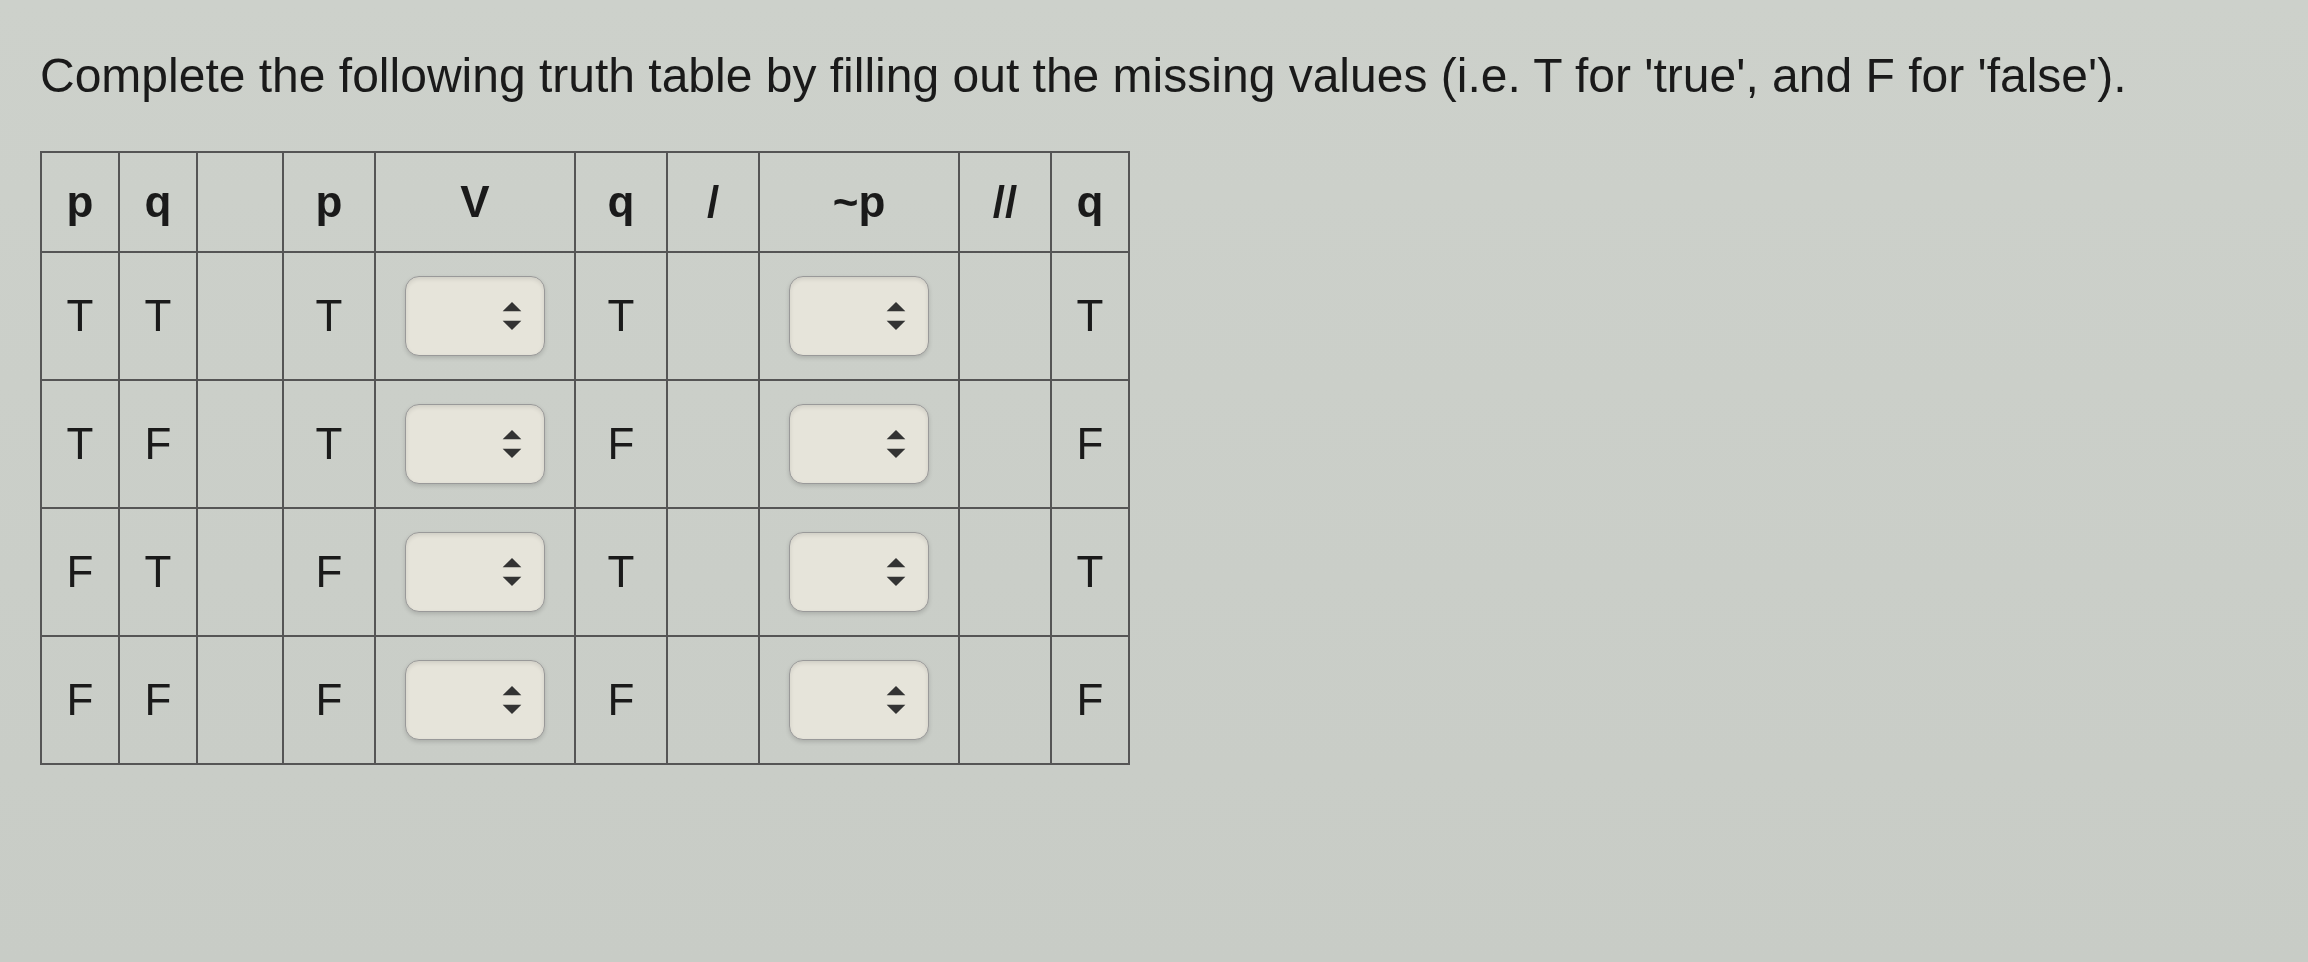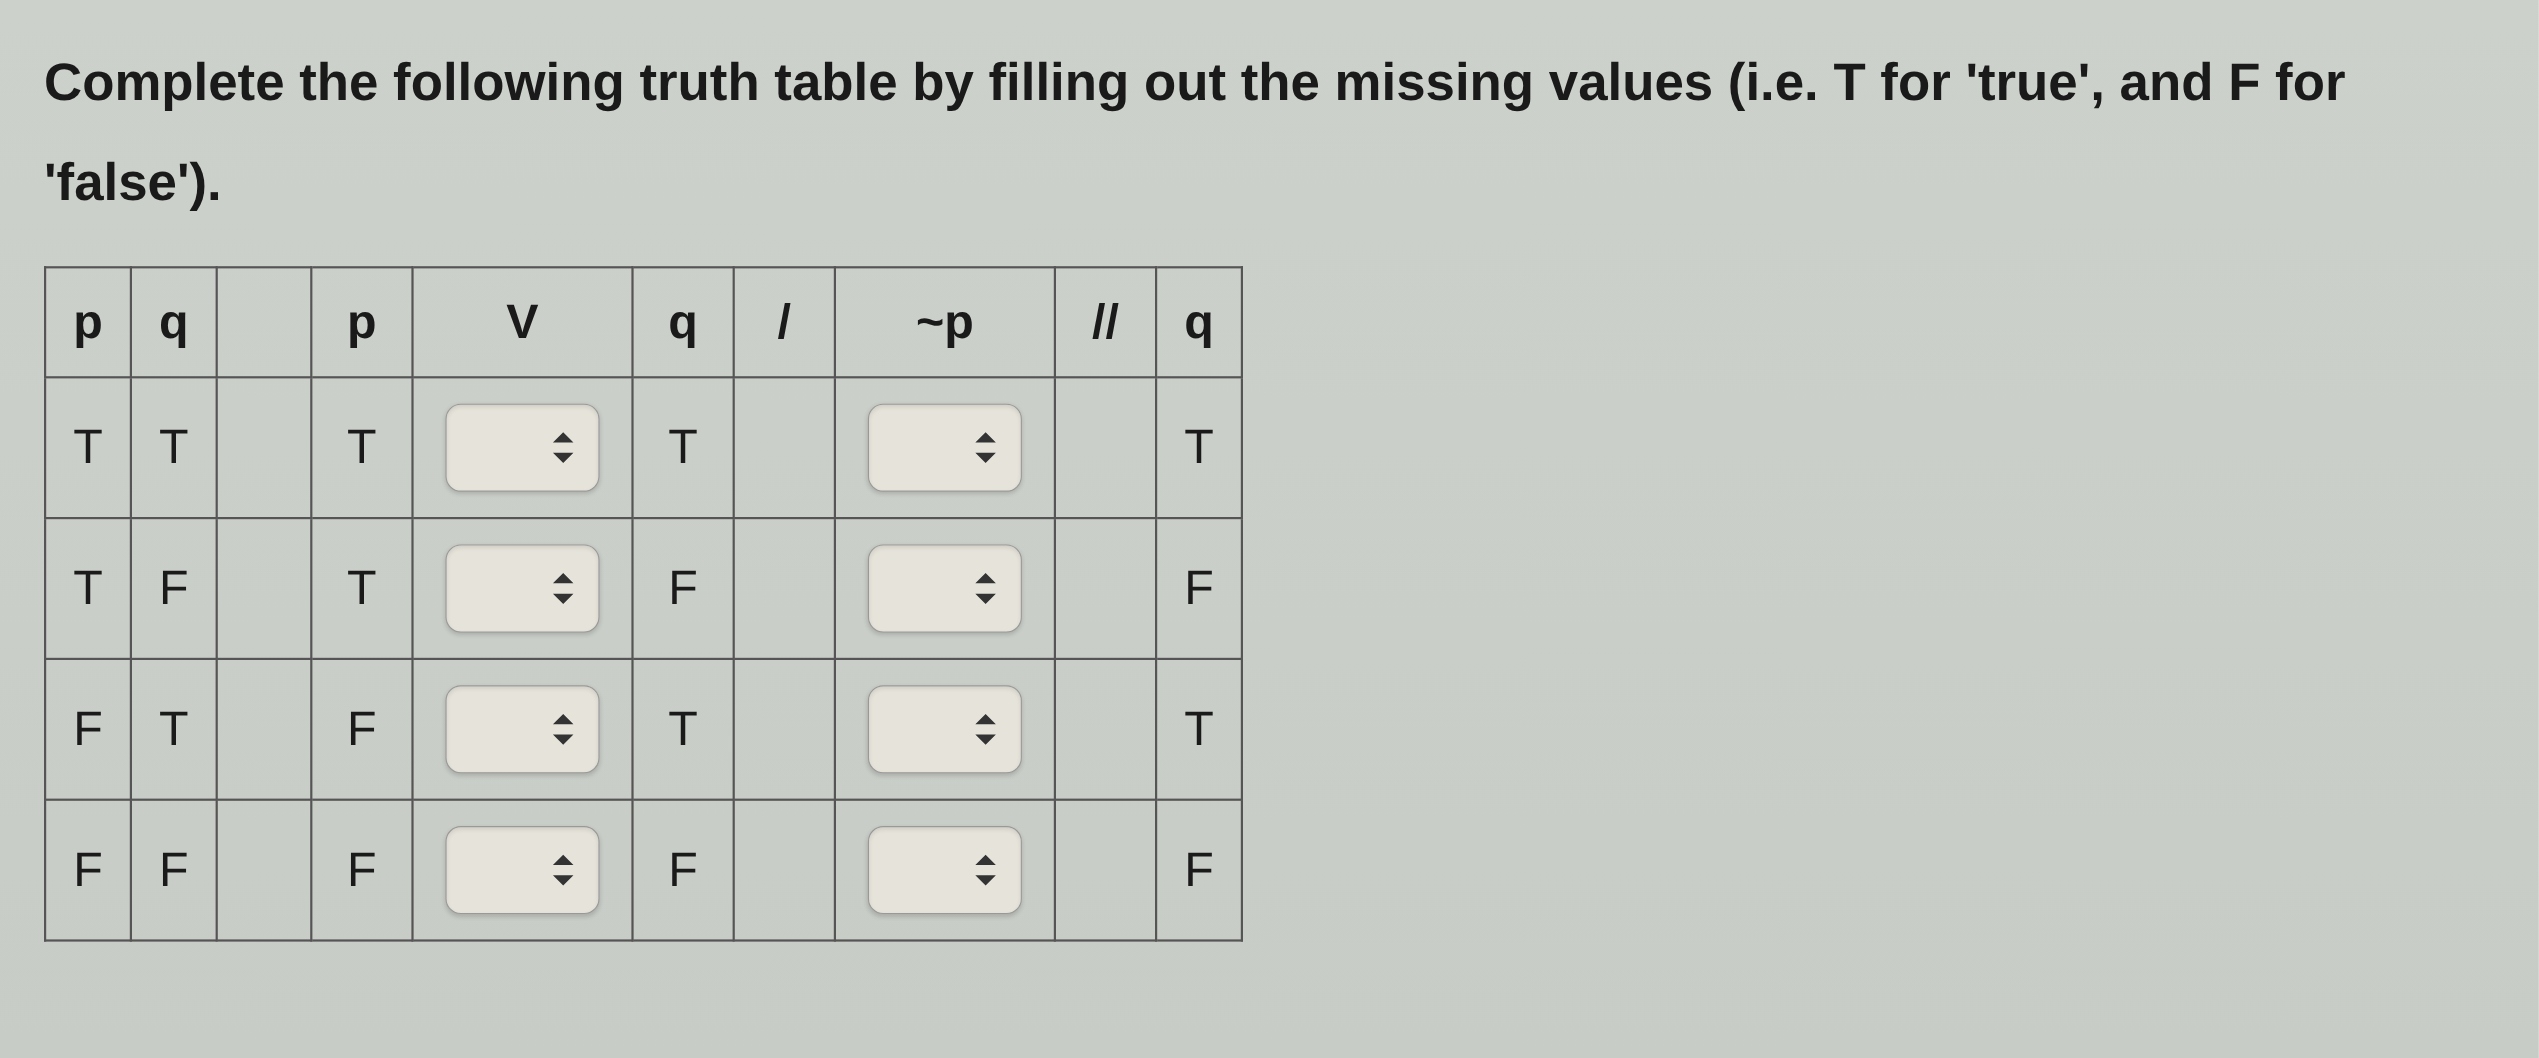--- a/index.html
+++ b/index.html
@@ -8,21 +8,21 @@
     font-family: Arial, Helvetica, sans-serif;
     width: 2308px;
     height: 962px;
     padding: 30px 40px;
     color: #1a1a1a;
   }
   .instructions {
     font-size: 48px;
     line-height: 1.9;
     margin-bottom: 30px;
-    font-weight: 700;
+    font-weight: 400;
   }
   table {
     border-collapse: collapse;
     background: transparent;
   }
   th, td {
     border: 2px solid #555;
     text-align: center;
     font-size: 44px;
     font-weight: 400;

